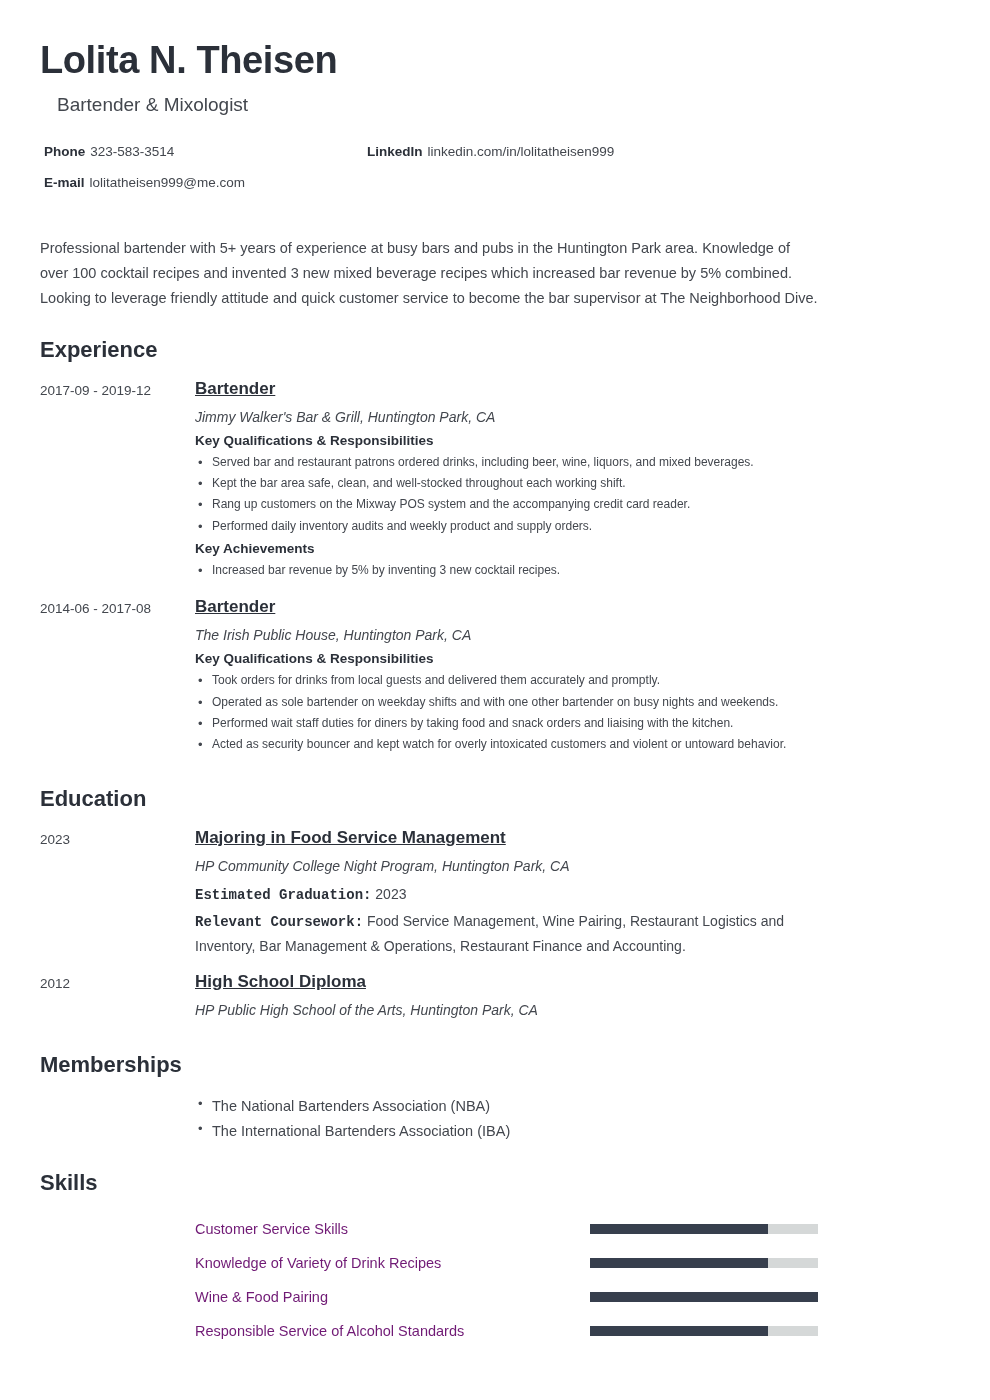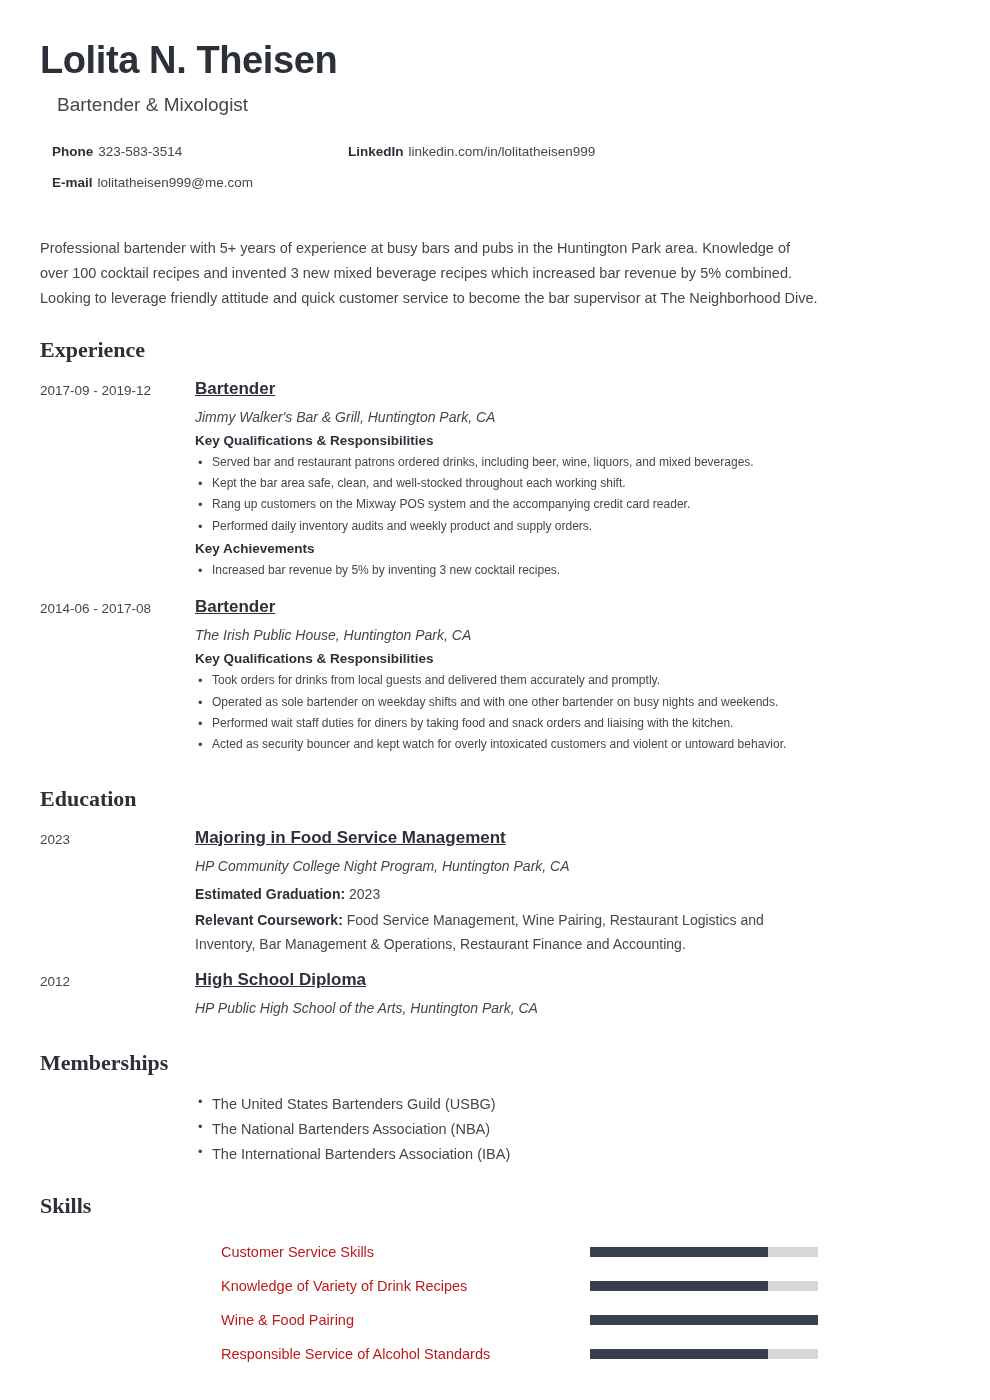--- a/index.html
+++ b/index.html
@@ -49,40 +49,39 @@
     position: absolute;
     font-size: 13.5px;
     white-space: nowrap;
     color: #43474e;
   }
   .contact-item .c-label {
     font-weight: bold;
     color: #2b3039;
     margin-right: 5px;
   }
-  .ci-left  { left: 12px; }
-  .ci-right { left: 308px; }
+  .ci-left  { left: 4px; }
+  .ci-right { left: 327px; }
 
   
   .summary {
     margin-top: 30px;
     font-size: 14.5px;
     line-height: 1.72;
     color: #43474e;
     max-width: 908px;
   }
 
   
   .section { margin-top: 26px; }
   .section-heading {
     font-size: 22px;
     font-weight: bold;
     color: #2b3039;
     margin-bottom: 16px;
-    font-family: Liberation Serif, serif;
   }
   .entry {
     display: flex;
     margin-bottom: 12px;
   }
   .entry-date {
     width: 155px;
     flex: 0 0 155px;
     font-size: 13.5px;
     color: #43474e;
@@ -130,20 +129,21 @@
   }
   .detail-line {
     font-size: 14px;
     line-height: 1.72;
     color: #43474e;
     margin-bottom: 2px;
   }
   .detail-line .d-label {
     font-weight: bold;
     color: #2b3039;
+    font-family: Liberation Mono, monospace;
   }
 
   
   .memberships-body { padding-left: 155px; }
   ul.memberships {
     list-style: none;
     margin: 0;
     padding: 0;
   }
   ul.memberships li {
@@ -165,22 +165,21 @@
   
   .skills-body { padding-left: 155px; }
   .skill-row {
     display: flex;
     align-items: center;
     height: 34px;
   }
   .skill-label {
     flex: 1;
     font-size: 14.5px;
-    color: #b91c1c;
-    margin-left: 26px;
+    color: #701a75;
   }
   .skill-track {
     position: relative;
     width: 228px;
     height: 10px;
     background: #d5d8d8;
     flex: 0 0 228px;
   }
   .skill-fill {
     position: absolute;
@@ -279,21 +278,20 @@
         <div class="entry-title">High School Diploma</div>
         <div class="entry-sub">HP Public High School of the Arts, Huntington Park, CA</div>
       </div>
     </div>
   </div>
 
   <div class="section">
     <h2 class="section-heading">Memberships</h2>
     <div class="memberships-body">
       <ul class="memberships">
-        <li>The United States Bartenders Guild (USBG)</li>
         <li>The National Bartenders Association (NBA)</li>
         <li>The International Bartenders Association (IBA)</li>
       </ul>
     </div>
   </div>
 
   <div class="section">
     <h2 class="section-heading">Skills</h2>
     <div class="skills-body">
 

